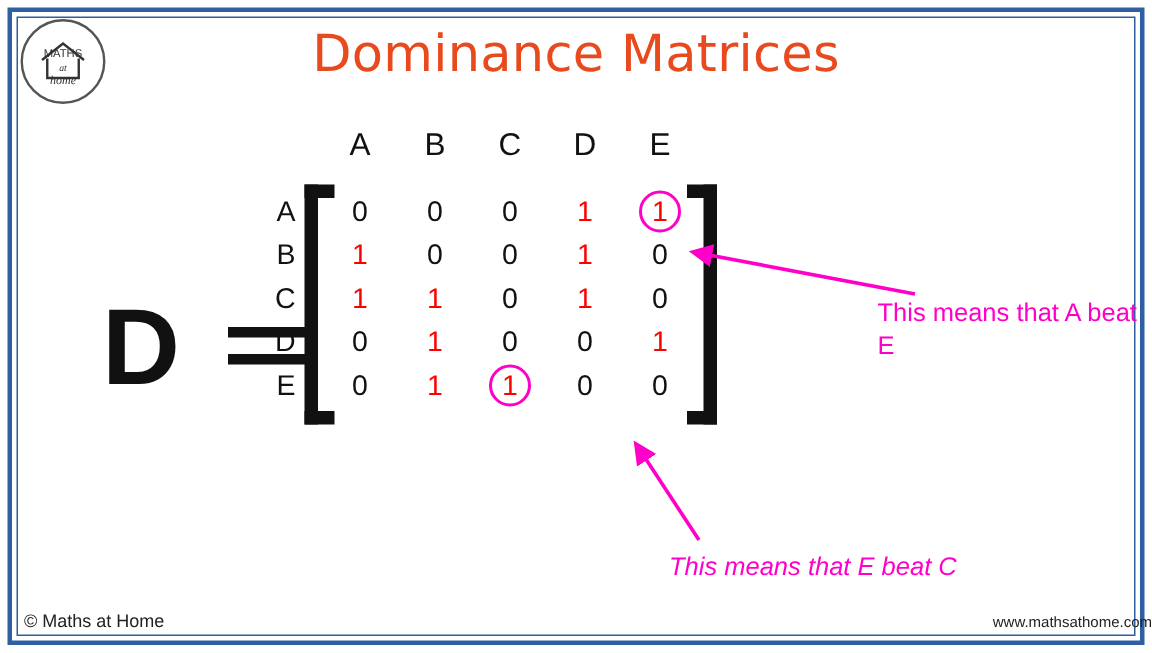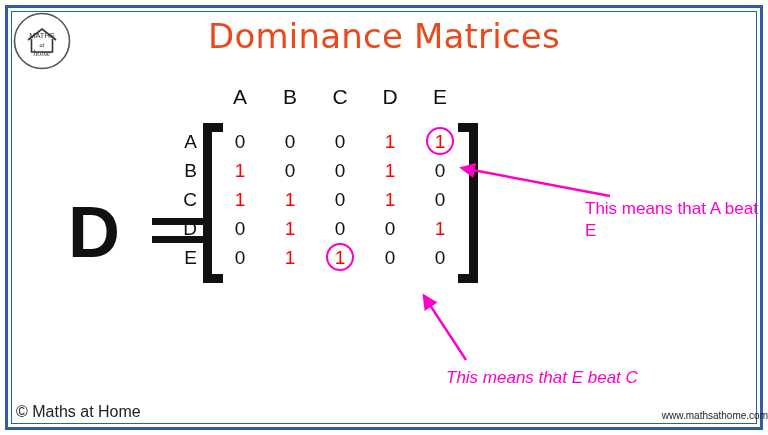--- a/index.html
+++ b/index.html
@@ -206,21 +206,21 @@
     width: 768px;
     height: 435px;
     pointer-events: none;
   }
 
   
   .footer-left {
     position: absolute;
     left: 16px;
     bottom: 14px;
-    font-size: 16px;
+    font-size: 12px;
     color: #222222;
   }
   .footer-right {
     position: absolute;
     right: 0;
     bottom: 14px;
     font-size: 10px;
     color: #222222;
   }
 </style>

